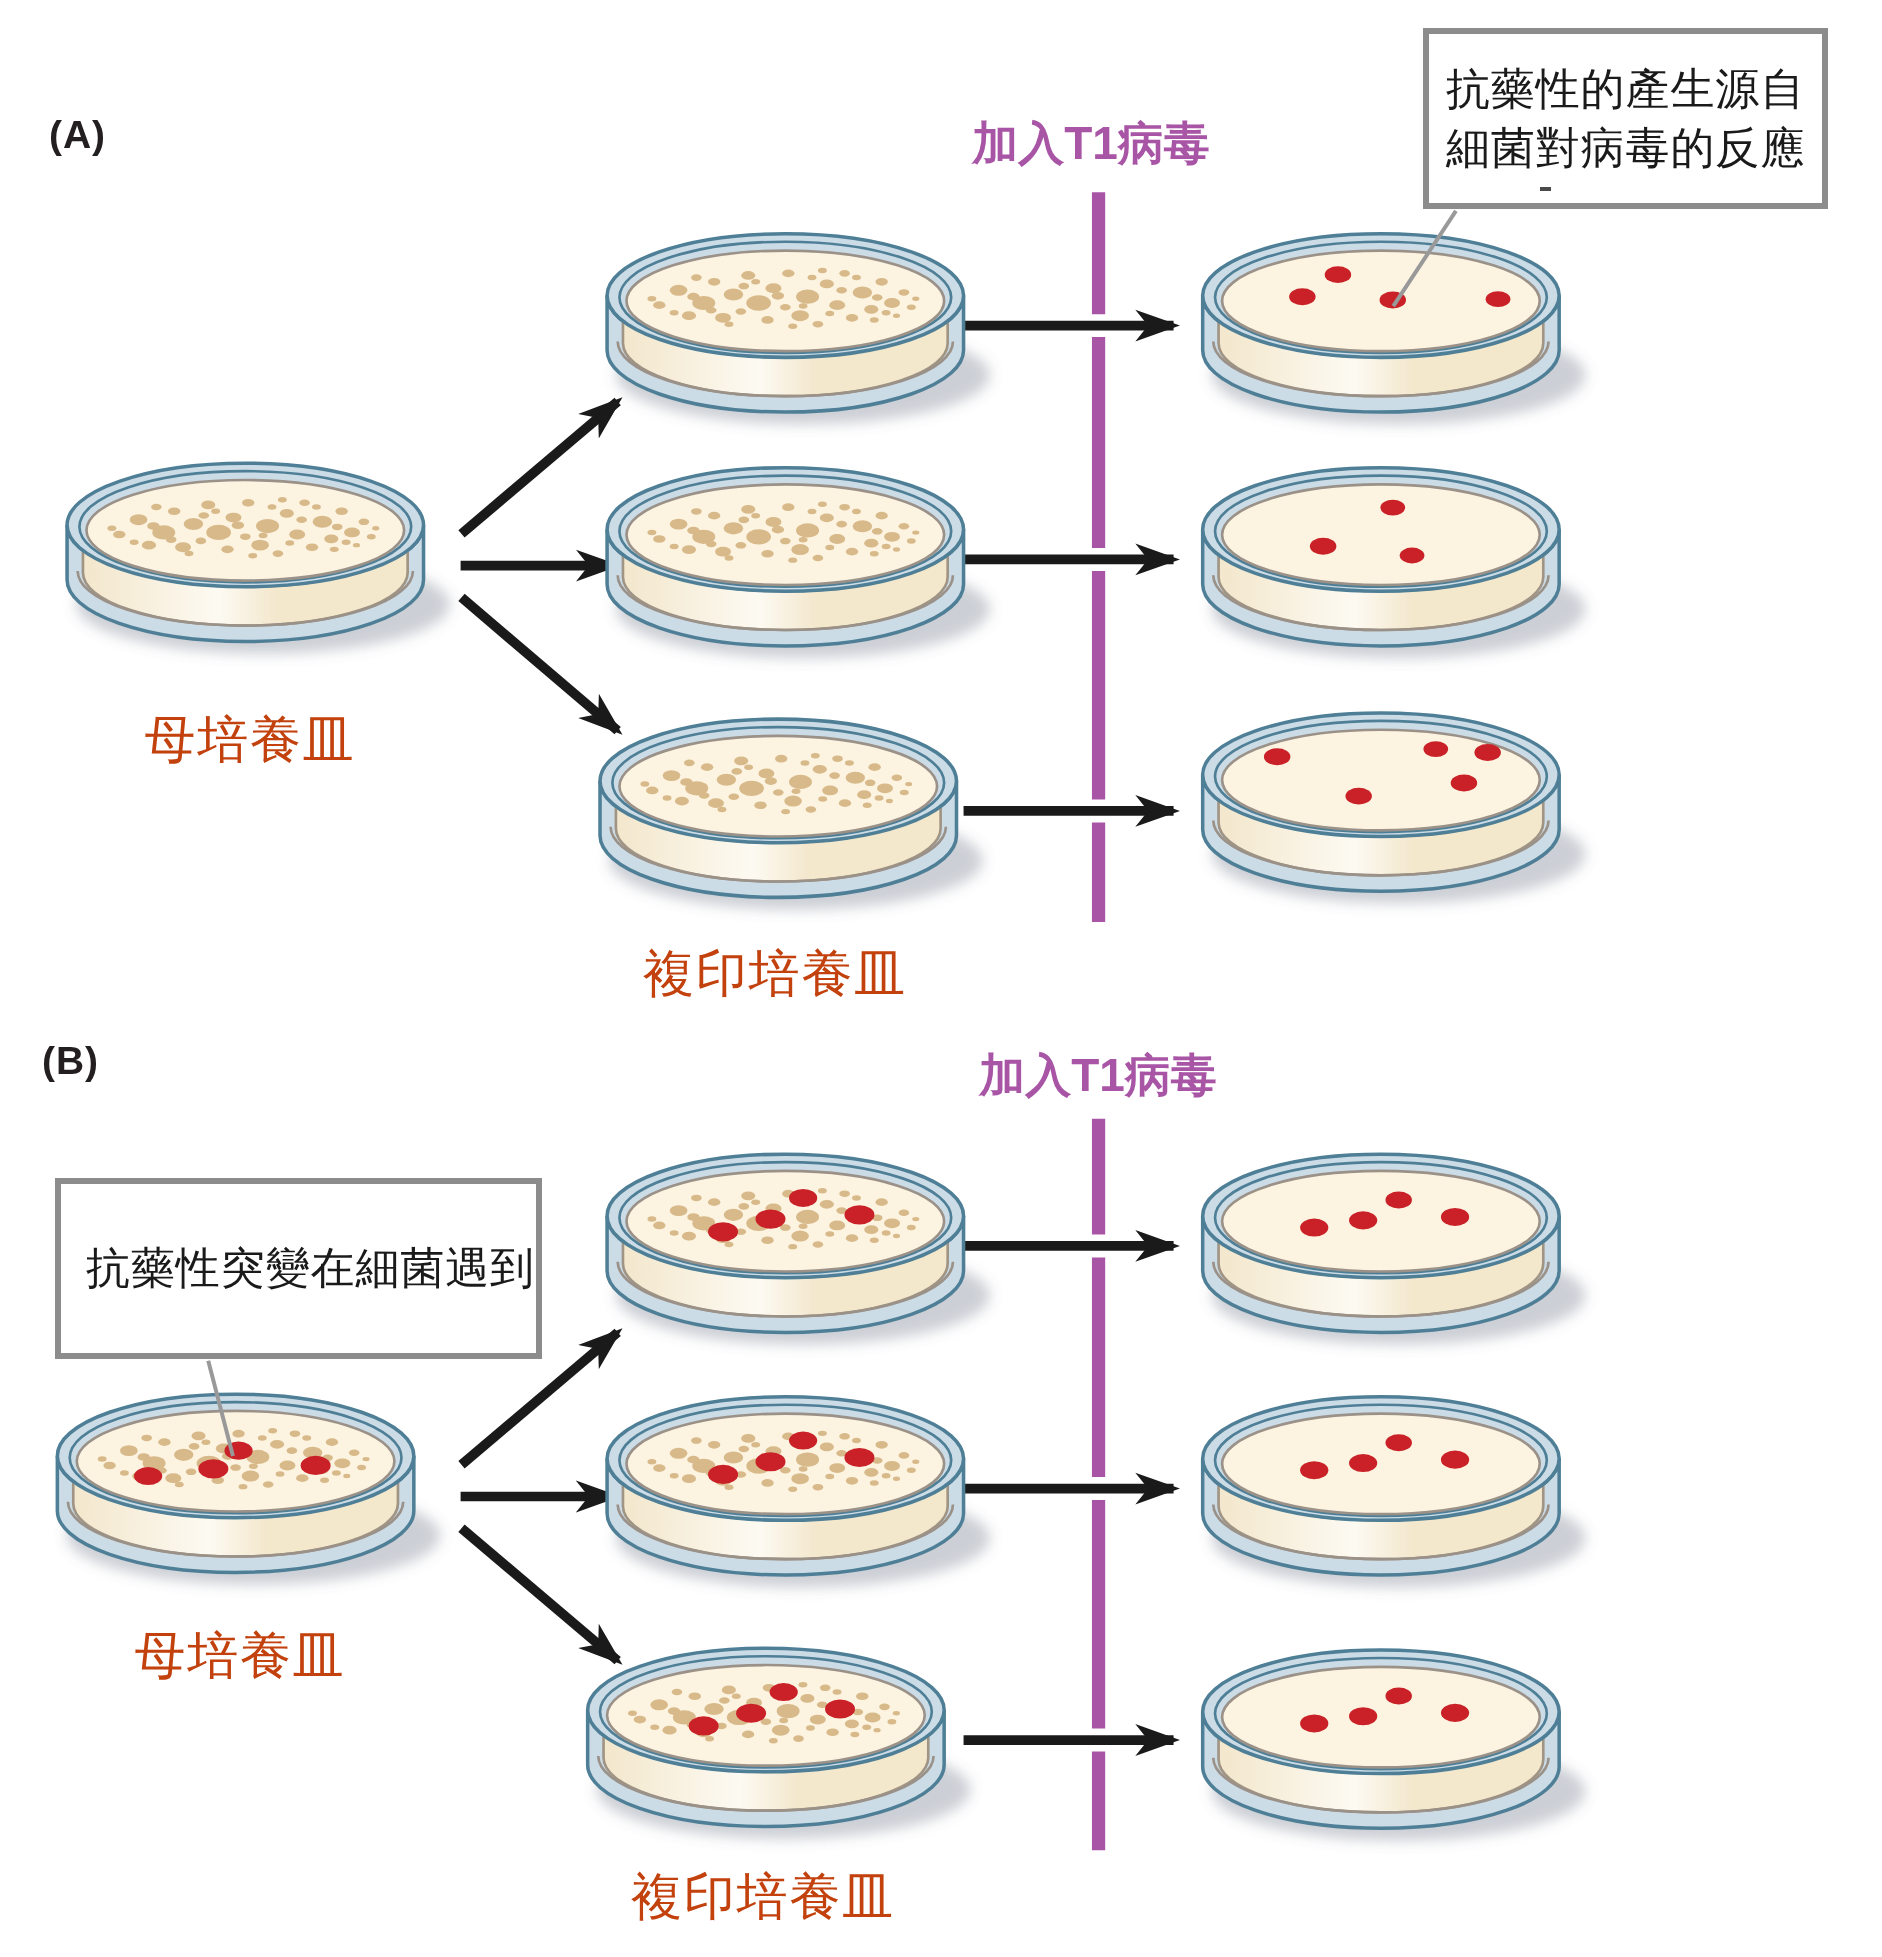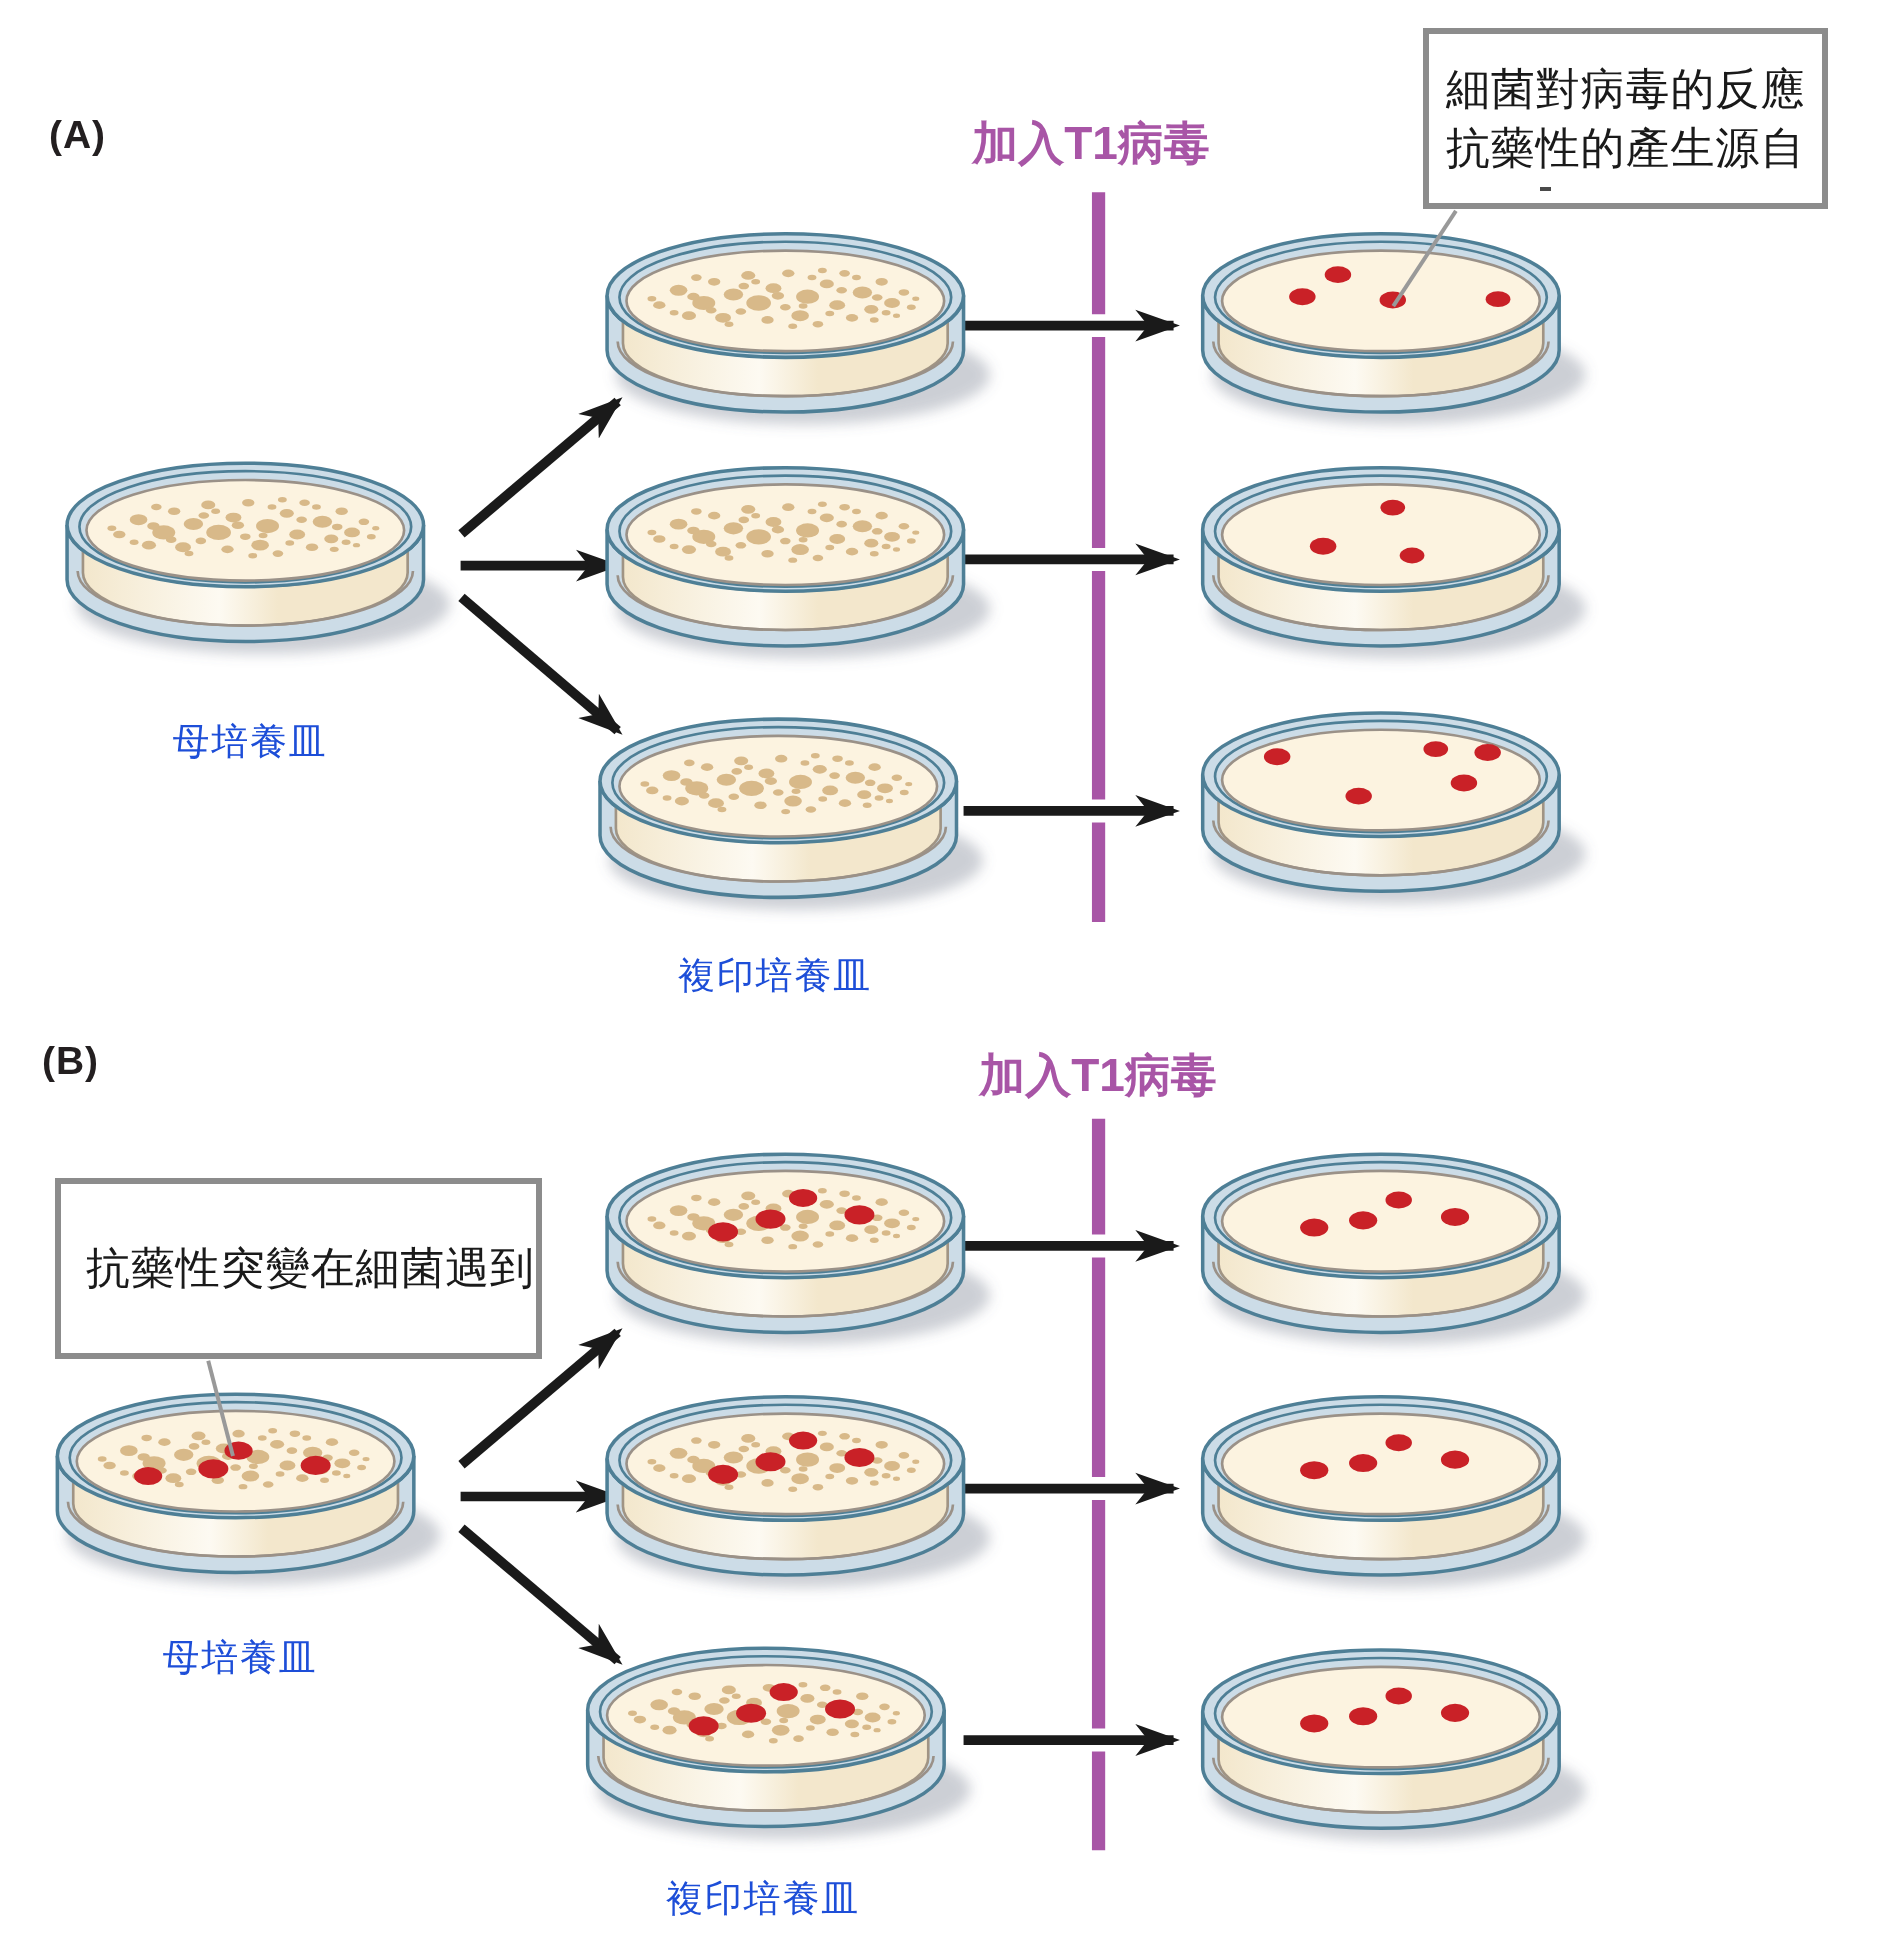--- a/index.html
+++ b/index.html
@@ -4,21 +4,21 @@
 <style>
   html,body{margin:0;padding:0;background:#ffffff;}
   #stage{
     position:relative;width:1883px;height:1958px;background:#ffffff;overflow:hidden;
     font-family:"Liberation Sans","DejaVu Sans",sans-serif;
   }
   #diagram-svg{position:absolute;left:0;top:0;}
   .abs{position:absolute;white-space:nowrap;}
   .section-letter{font-size:39px;font-weight:bold;color:#231f20;letter-spacing:0.9px;}
   .virus-label{font-size:46px;font-weight:bold;color:#a855a6;transform:translateX(-50%);}
-  .caption{font-size:37px;color:#1d4ed8;transform:translateX(-50%);letter-spacing:1.8px;margin-top:11px;}
+  .caption{font-size:51px;color:#c2410c;transform:translateX(-50%);letter-spacing:1.8px;}
   .callout{
     position:absolute;background:#ffffff;border:6.2px solid #8c8c8c;box-sizing:border-box;
     display:flex;flex-direction:column;justify-content:center;
     font-size:44px;color:#1a1a1a;line-height:1.34;letter-spacing:0.9px;
   }
   .callout.centered{align-items:center;text-align:center;}
   .callout.lefted{align-items:flex-start;text-align:left;padding-left:25px;}
   .tiny-mark{position:absolute;width:10.6px;height:4.4px;background:#4a4a4a;}
 </style>
 </head>
@@ -613,22 +613,22 @@
       </g>
       <line x1="1650" y1="239" x2="1579" y2="347" stroke="#999999" stroke-width="4.5"></line>
       <line x1="236" y1="1542" x2="264" y2="1650" stroke="#999999" stroke-width="4.5"></line>
     </svg>
 
   <div class="abs section-letter" style="left:49px;top:113px;">(A)</div>
 
   <div class="abs virus-label" style="left:1091px;top:113px;">加入T1病毒</div>
 
   <div class="callout centered" style="left:1423px;top:28px;width:405px;height:181px;">
+    <span>抗藥性的產生源自</span>
     <span>細菌對病毒的反應</span>
-    <span>抗藥性的產生源自</span>
   </div>
   <div class="tiny-mark" style="left:1540px;top:187px;"></div>
 
   <div class="abs caption" style="left:250px;top:706px;">母培養皿</div>
 
   <div class="abs caption" style="left:775px;top:940px;">複印培養皿</div>
 
   <div class="abs section-letter" style="left:42px;top:1039px;">(B)</div>
 
   <div class="abs virus-label" style="left:1098px;top:1045px;">加入T1病毒</div>

